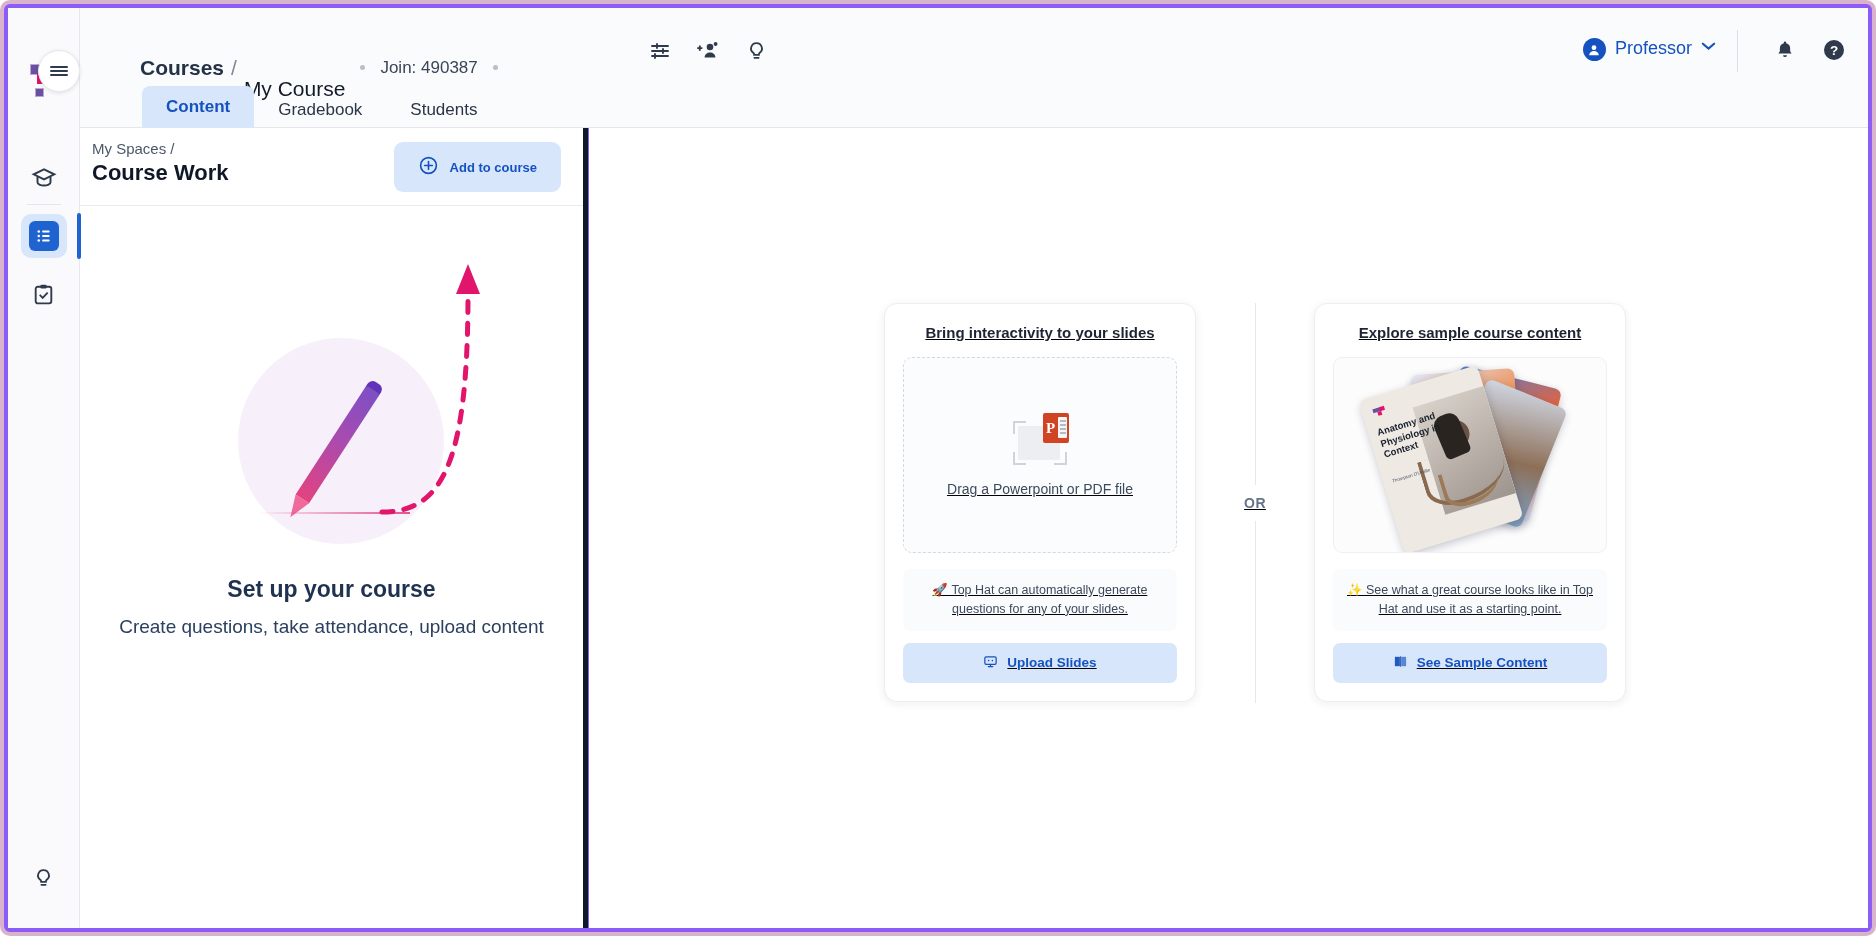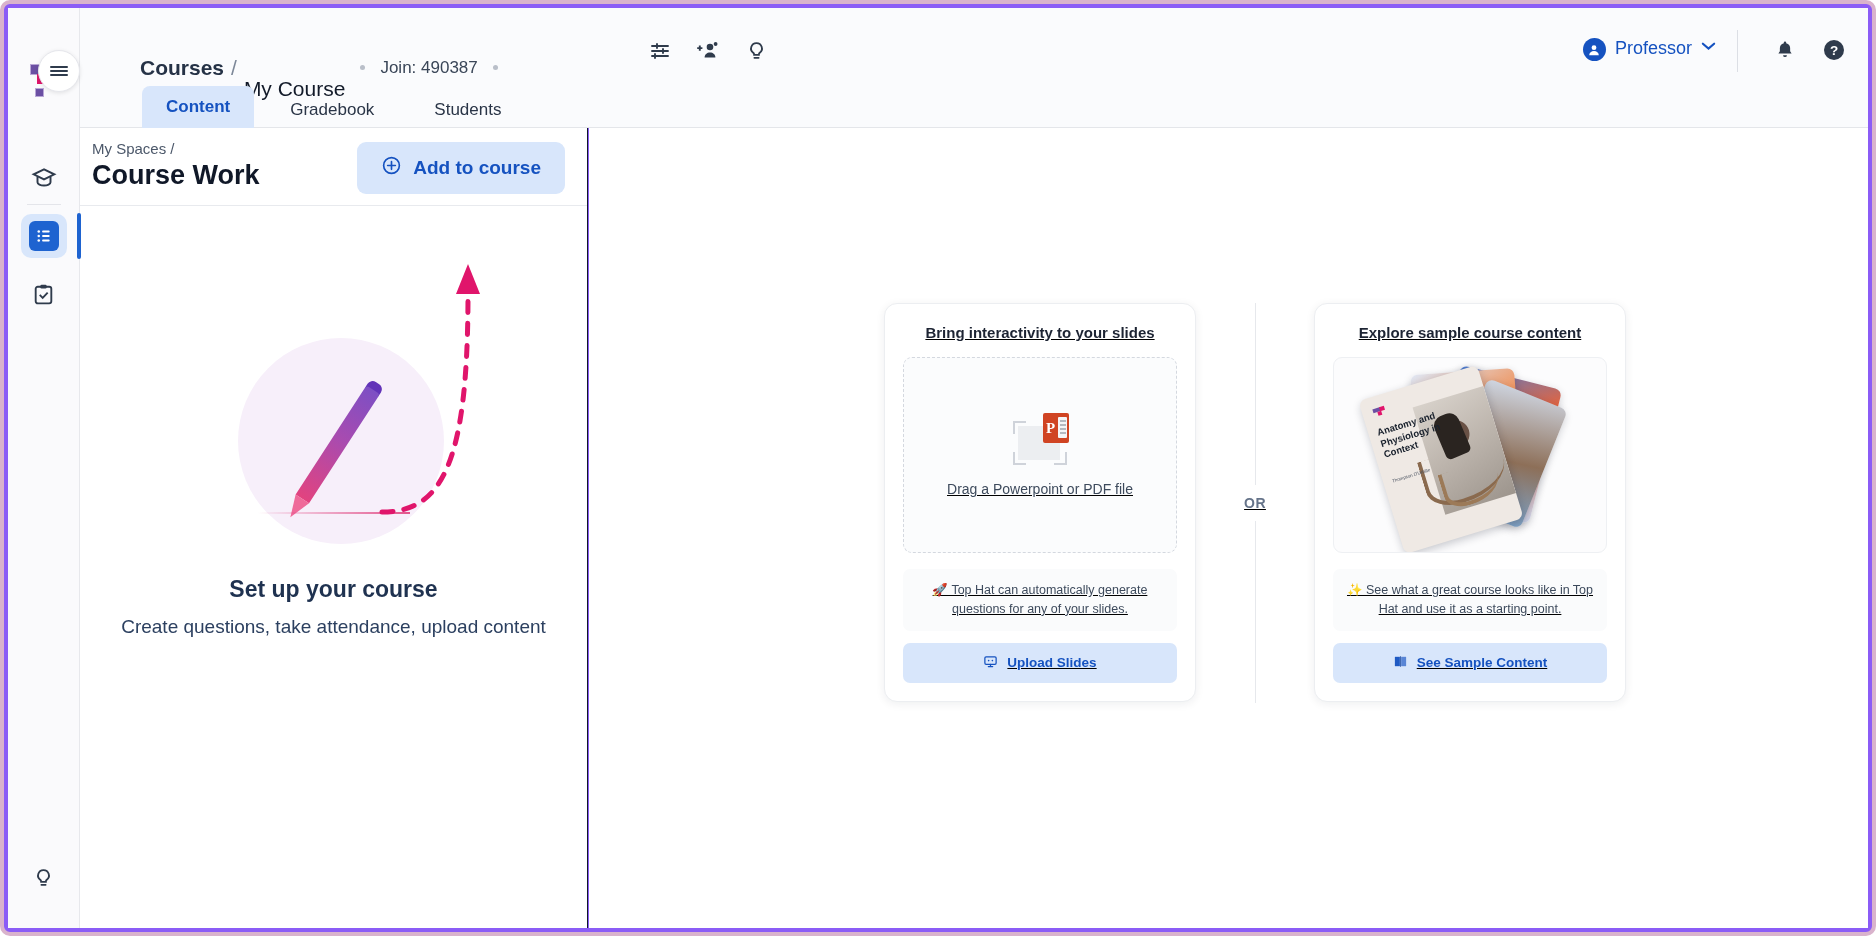--- a/index.html
+++ b/index.html
@@ -74,51 +74,51 @@
   }
   .crumbs .c-root { color:#253246; font-weight:700; cursor:pointer; }
   .crumbs .c-sep  { color:#7c8798; margin:0 7px; font-weight:400; }
   .crumbs .c-cur  { color:#121a29; font-weight:400;margin-top:43px; }
   .dot { width:5px; height:5px; border-radius:50%; background:#b9bfc9; margin:0 15px; }
   .join { font-size:17px; color:#3a4658; }
 
   .hicons { position:absolute; left:565px; top:28px; display:flex; align-items:center; gap:18px; }
   .hicons .hi { width:30px; height:30px; display:flex; align-items:center; justify-content:center; color:#2f3b4c; cursor:pointer; }
 
-  .tabs { position:absolute; left: 62px; top: 78px; display:flex; align-items:flex-end; gap:12px; }
+  .tabs { position:absolute; left: 62px; top: 78px; display:flex; align-items:flex-end; gap:0; }
   .tab {
     font-size:17px; font-weight:700; color:#2a3547; padding:12px 24px 13px;
     border-radius:8px 8px 0 0; cursor:pointer; line-height:1;
   }
   .tab.active { background:#d8e6fb; color:#1552c0; border-bottom:3px solid #1552c0; }
   .tab:not(.active){ font-weight:400; }
 
   .acct { position:absolute; right:152px; top:30px; display:flex; gap:9px; cursor:pointer; }
   .acct .avatar { width:23px; height:23px; border-radius:50%; background:#1552c0; display:flex;align-items:center;justify-content:center; }
   .acct .name { font-size:18px; color:#1552c0; font-weight:400; }
   .acct .chev { color:#1552c0; font-size:14px; }
   .hdivider { position:absolute; right:130px; top:22px; width:1px; height:42px; background:#dcdfe5; }
   .hright { position:absolute; right:22px; top:30px; display:flex; align-items:center; gap:26px; }
   .hright .hi { cursor:pointer; color:#2f3b4c; }
 
   
   .leftpanel {
     position:absolute; left:76px; top:124px; width:508px; bottom:4px;
-    background:#ffffff; border-right:1px solid #0f172a;
+    background:#ffffff; border-right:5px solid #0f172a;
   }
   .lp-head {
     height:78px; border-bottom:1px solid #e8eaee; position:relative;
     padding: 12px 0 0 12px;
   }
   .lp-crumb { font-size:15px; color:#4c586a; }
-  .lp-title { font-size:27px; font-weight:700; color:#101828; margin-top:3px; }
+  .lp-title { font-size:22px; font-weight:700; color:#101828; margin-top:3px; }
   .addbtn {
     position:absolute; right:22px; top:14px;
     display:flex; align-items:center; gap:11px;
-    background:#d8e6fb; color:#1552c0; font-size:19px; font-weight:700;
+    background:#d8e6fb; color:#1552c0; font-size:13px; font-weight:700;
     padding:13px 24px; border-radius:9px; border:none; cursor:pointer;
     font-family:"Liberation Sans", sans-serif;
   }
 
   .lp-body { position:relative; height: calc(100% - 78px); }
   .illus { position:absolute; left:140px; top:60px; width:330px; height:290px; }
   .illus .blob {
     position:absolute; left:18px; top:72px; width:206px; height:206px;
     border-radius:50%; background:#f7effa;
   }

